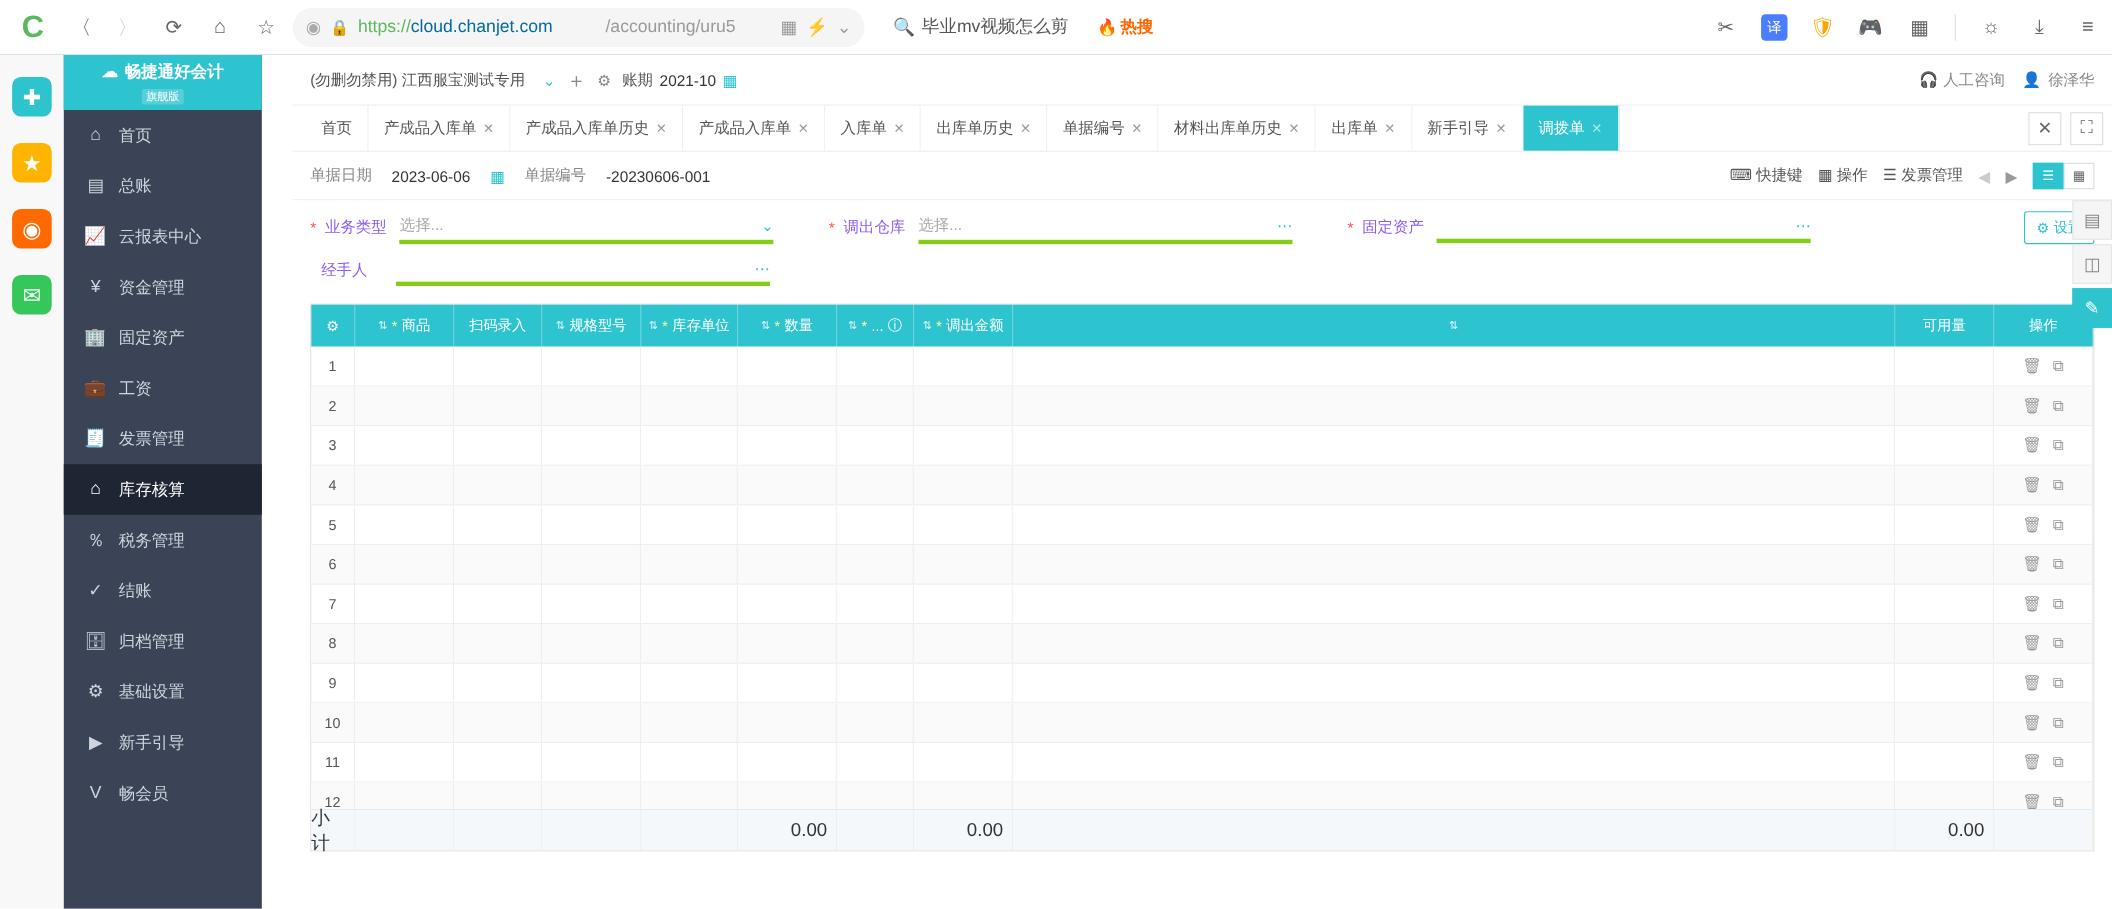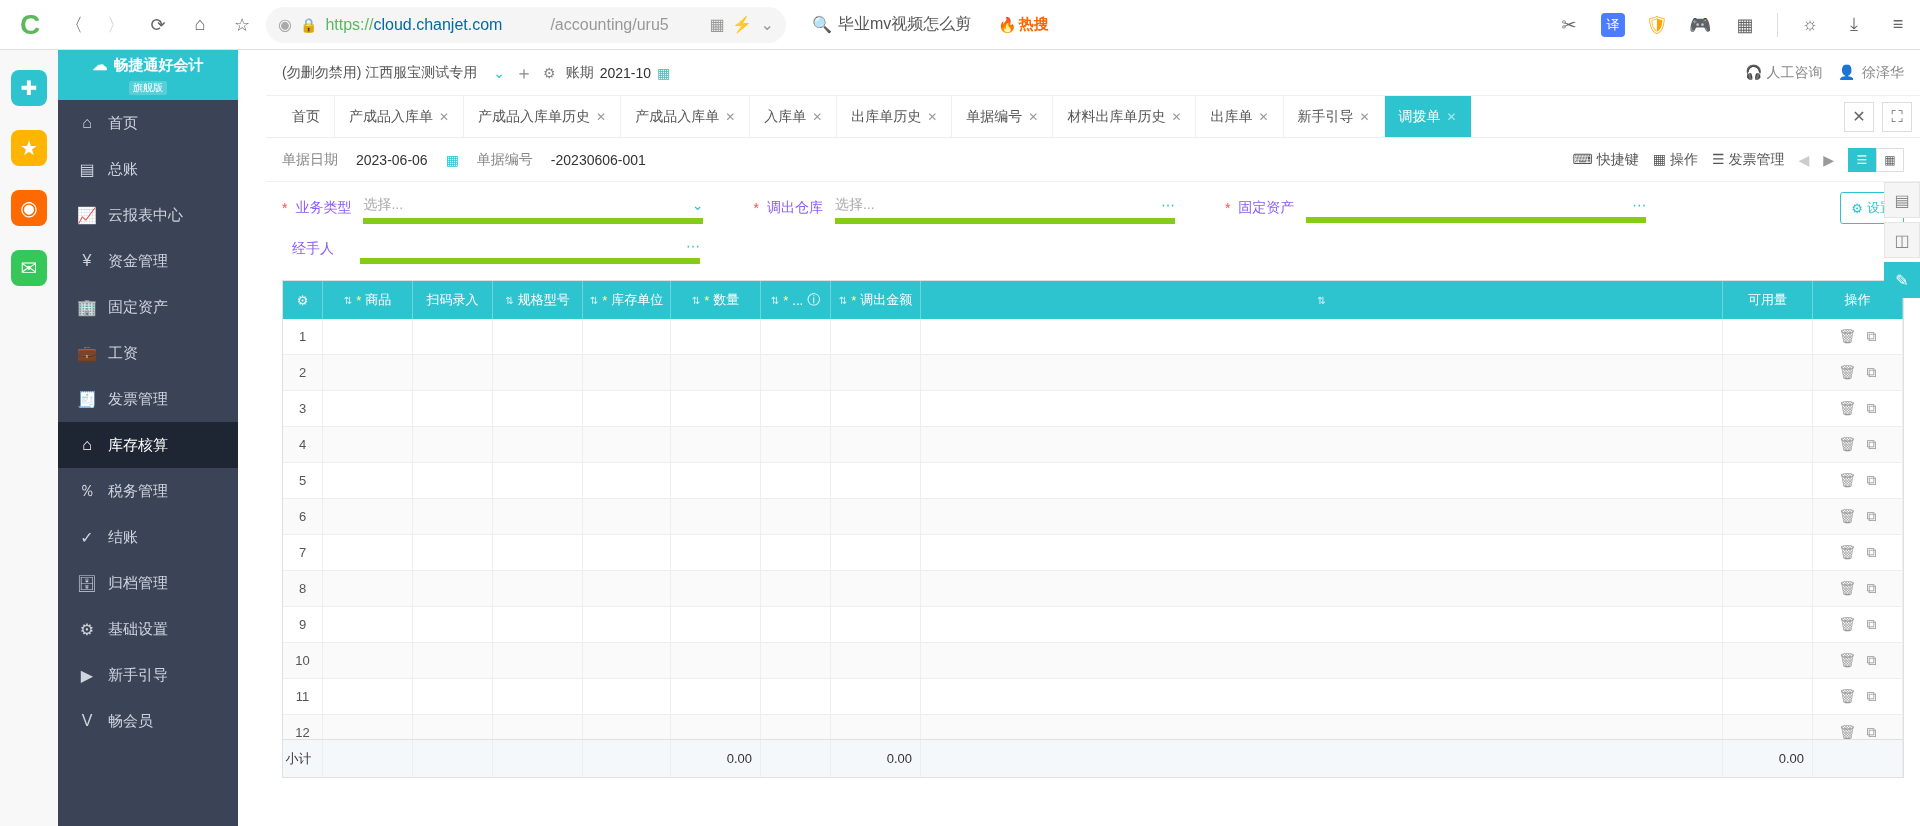--- a/index.html
+++ b/index.html
@@ -54,35 +54,35 @@
 .docbar .val { color: #333; }
 .docbar-right { margin-left: auto; display: flex; align-items: center; gap: 14px; }
 .view-toggle { display: flex; }
 .view-btn { width: 28px; height: 24px; border: 1px solid #ddd; display: flex; align-items: center; justify-content: center; font-size: 12px; color: #666; }
 .view-btn.active { background: #2ec4cf; color: #fff; border-color: #2ec4cf; }
 
 .formrow { padding: 10px 16px; display: flex; gap: 50px; flex-wrap: wrap; font-size: 14px; }
 .field { display: flex; align-items: center; gap: 8px; }
 .field .req { color: #ff4d4f; }
 .field .flabel { color: #8b5cf6; min-width: 60px; text-align: left; }
-.field .finput { width: 340px; border-bottom: 6px solid #84cc16; color: #aaa; padding: 4px 0; display: flex; justify-content: space-between; align-items: center; }
+.field .finput { width: 340px; border-bottom: 4px solid #84cc16; color: #aaa; padding: 4px 0; display: flex; justify-content: space-between; align-items: center; }
 .field .finput.short { width: 340px; }
 .settings-btn { border: 1px solid #2ec4cf; color: #2ec4cf; padding: 4px 10px; border-radius: 3px; font-size: 13px; display: flex; align-items: center; gap: 4px; margin-left: auto; }
 
 .grid { margin: 6px 16px 0; border: 1px solid #e0e0e0; }
 .grid-head { display: flex; background: #2ec4cf; color: #fff; height: 38px; font-size: 13px; }
 .gh { display: flex; align-items: center; justify-content: center; border-right: 1px solid rgba(255,255,255,0.3); gap: 4px; position: relative; }
 .gh .sort { font-size: 10px; opacity: 0.8; }
 .gh .req { color: #ff9; }
 .grid-body { max-height: 420px; overflow-y: auto; }
 .grow { display: flex; height: 36px; border-bottom: 1px solid #eee; font-size: 13px; color: #555; }
 .grow:nth-child(even) { background: #fafafa; }
 .gc { border-right: 1px solid #eee; display: flex; align-items: center; justify-content: center; }
 .row-ops { display: flex; gap: 10px; color: #999; font-size: 14px; }
-.grid-foot { display: flex; height: 38px; background: #f5f8fa; font-size: 13px; color: #333; border-top: 1px solid #e0e0e0; }
+.grid-foot { display: flex; height: 38px; background: #f5f8fa; font-size: 17px; color: #333; border-top: 1px solid #e0e0e0; }
 .gf { display: flex; align-items: center; justify-content: flex-end; padding-right: 8px; border-right: 1px solid #eee; }
 
 
 .c0 { width: 40px; } .c1 { width: 90px; } .c2 { width: 80px; } .c3 { width: 90px; }
 .c4 { width: 88px; } .c5 { width: 90px; } .c6 { width: 70px; } .c7 { width: 90px; }
 .c8 { flex: 1; } .c9 { width: 90px; } .c10 { width: 90px; }
 
 .right-rail { position: absolute; right: 0; top: 132px; width: 36px; display: flex; flex-direction: column; gap: 4px; }
 .rail-btn { width: 36px; height: 36px; background: #f5f5f5; border: 1px solid #e5e5e5; display: flex; align-items: center; justify-content: center; color: #888; font-size: 16px; }
 .rail-btn.hl { background: #2ec4cf; color: #fff; border-color: #2ec4cf; }

